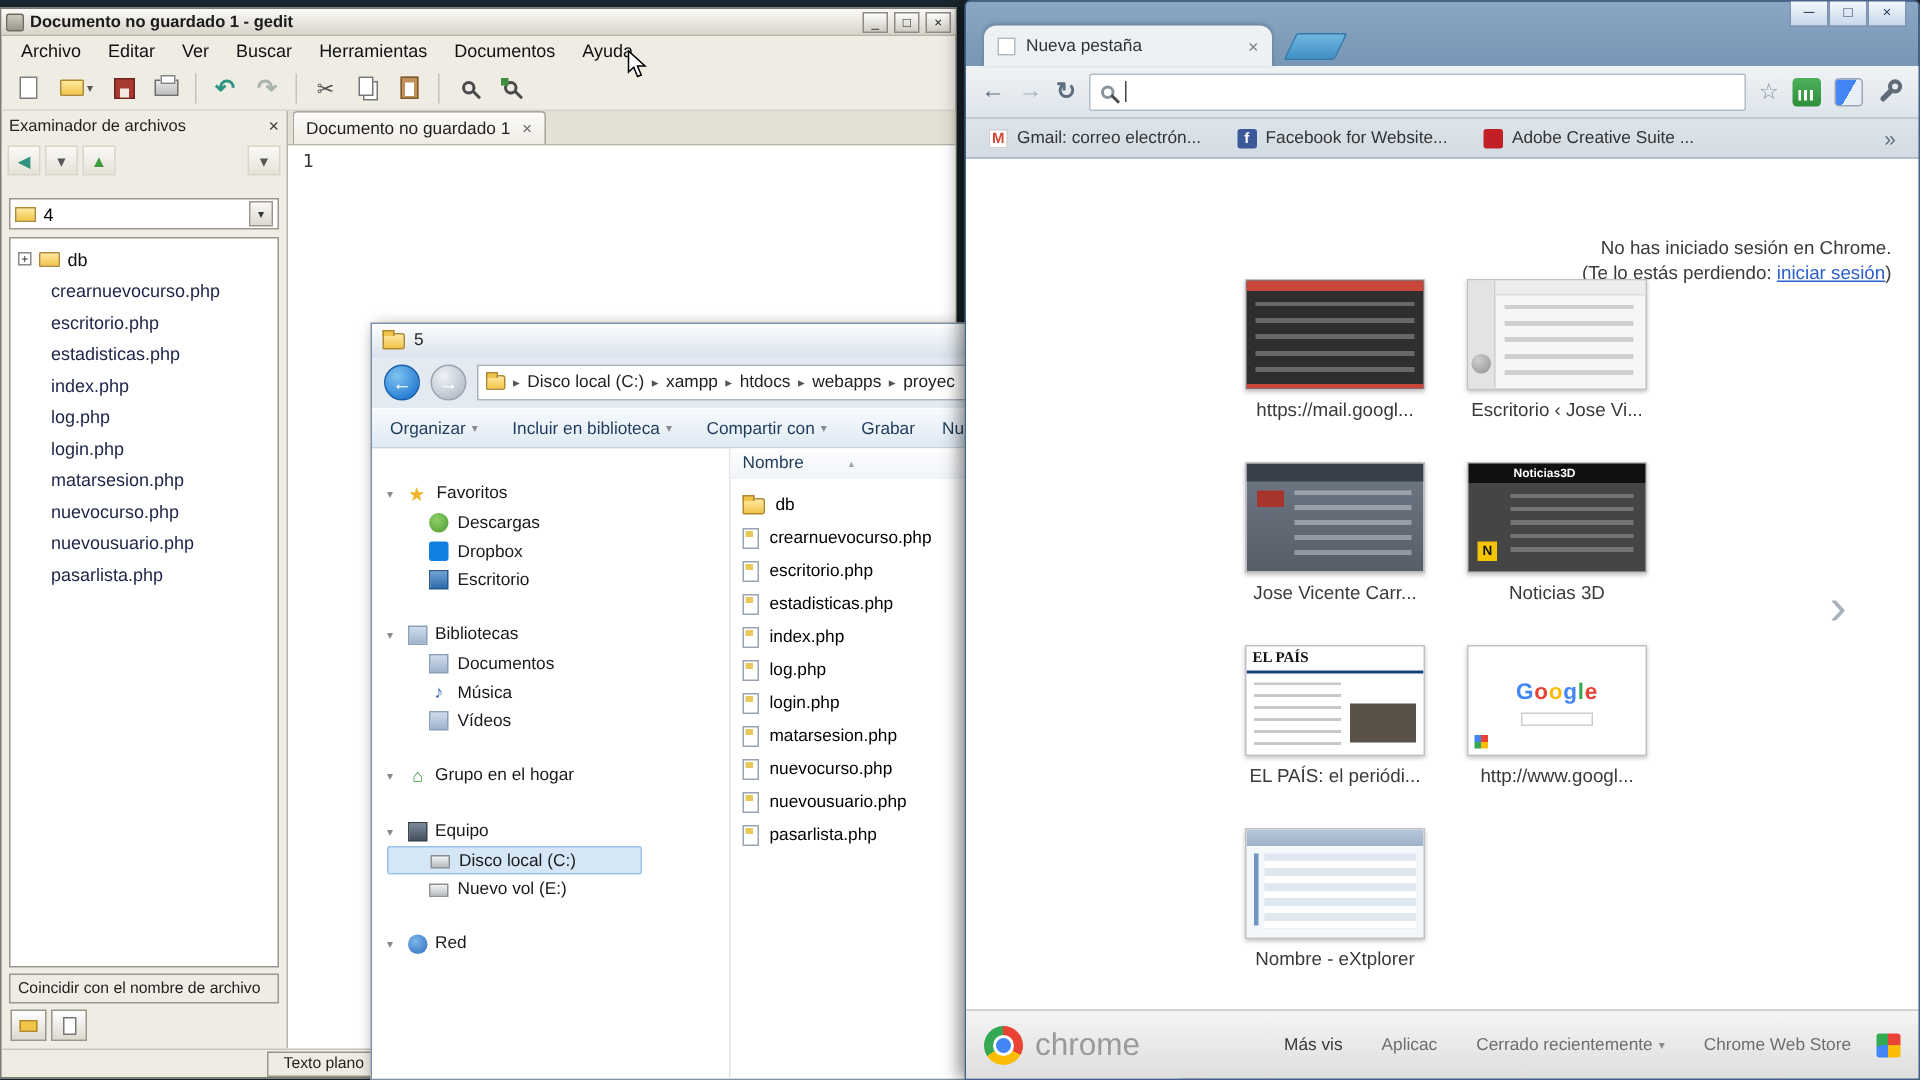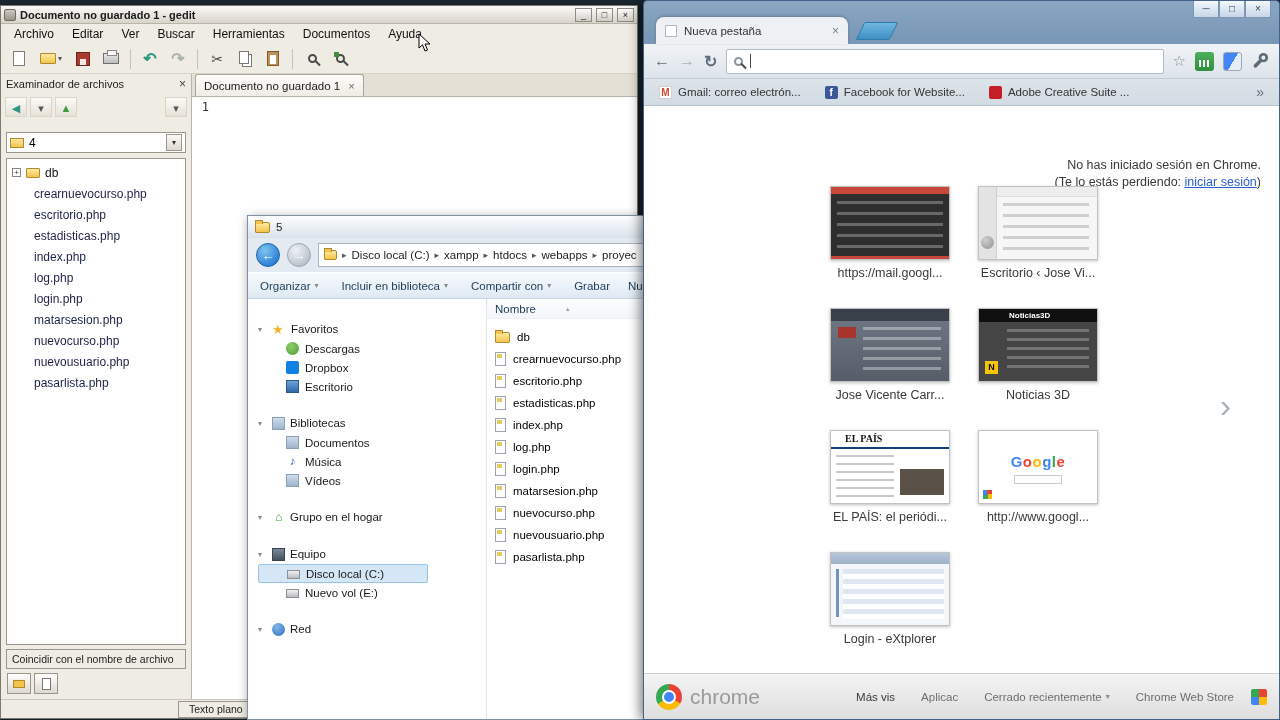--- a/index.html
+++ b/index.html
@@ -216,21 +216,21 @@
   .tm5 { background:#454545; }
   .tm5::before { content:""; position:absolute; left:0; right:0; top:0; height:13px; background:#101010; }
   .tm5-bar { position:absolute; left:5px; top:2px; color:#fff; font-size:8px; font-weight:bold;margin-left:25px; }
   .tm5 .tm-badge { left:6px; bottom:7px; width:13px; height:13px; background:#f5c400; color:#111;
                    font-size:9px; font-weight:bold; text-align:center; line-height:13px; }
   .tm5 .tm-lines { left:28px; right:8px; top:20px; height:44px;
                    background:repeating-linear-gradient(180deg, rgba(255,255,255,.25) 0 3px, transparent 3px 9px); }
   .tm6 { background:#fff; }
   .tm6::before { content:""; position:absolute; left:0; right:0; top:16px; height:2px; background:#16407c; }
   .tm6::after { content:""; position:absolute; right:5px; bottom:8px; width:44px; height:26px; background:#5a5148; }
-  .tm6-masthead { position:absolute; left:14px; top:2px; font-family:"Liberation Serif", serif;
+  .tm6-masthead { position:absolute; left:4px; top:2px; font-family:"Liberation Serif", serif;
                   font-weight:bold; font-size:10px; color:#111; }
   .tm6 .tm-lines { left:5px; right:55px; top:24px; height:42px;
                    background:repeating-linear-gradient(180deg, #c8c8c8 0 2px, transparent 2px 8px); }
   .tm7 { background:#fff; }
   .tm7::before { content:""; position:absolute; left:30%; right:30%; top:44px; height:7px; border:1px solid #ccc; }
   .tm7-logo { position:absolute; left:0; right:0; top:22px; text-align:center; font-size:15px;
               font-weight:bold; letter-spacing:.5px; }
   .gb{color:#4285f4;} .gr{color:#ea4335;} .gy{color:#fbbc05;} .gg{color:#34a853;}
   .tm7 .tm-badge { left:4px; bottom:4px; width:9px; height:9px;
                    background:conic-gradient(#ea4335 0 25%, #fbbc05 0 50%, #34a853 0 75%, #4285f4 0); }
@@ -640,21 +640,21 @@
           <div class="thumb tm7">
             <span class="tm7-logo"><span class="gb">G</span><span class="gr">o</span><span class="gy">o</span><span class="gb">g</span><span class="gg">l</span><span class="gr">e</span></span>
             <div class="tm-badge"></div>
           </div>
           <div class="caption">http://www.googl...</div>
         </div>
         <div>
           <div class="thumb tm8">
               <div class="tm-lines"></div>
             </div>
-          <div class="caption">Login - eXtplorer</div>
+          <div class="caption">Nombre - eXtplorer</div>
         </div>
       </div>
       <div class="c-next">›</div>
     </div>
     <div class="c-footer">
       <span class="c-logo"></span>
       <span class="c-brand">chrome</span>
       <span class="c-flink active">Más vis</span>
       <span class="c-flink">Aplicac</span>
       <span class="c-flink">

